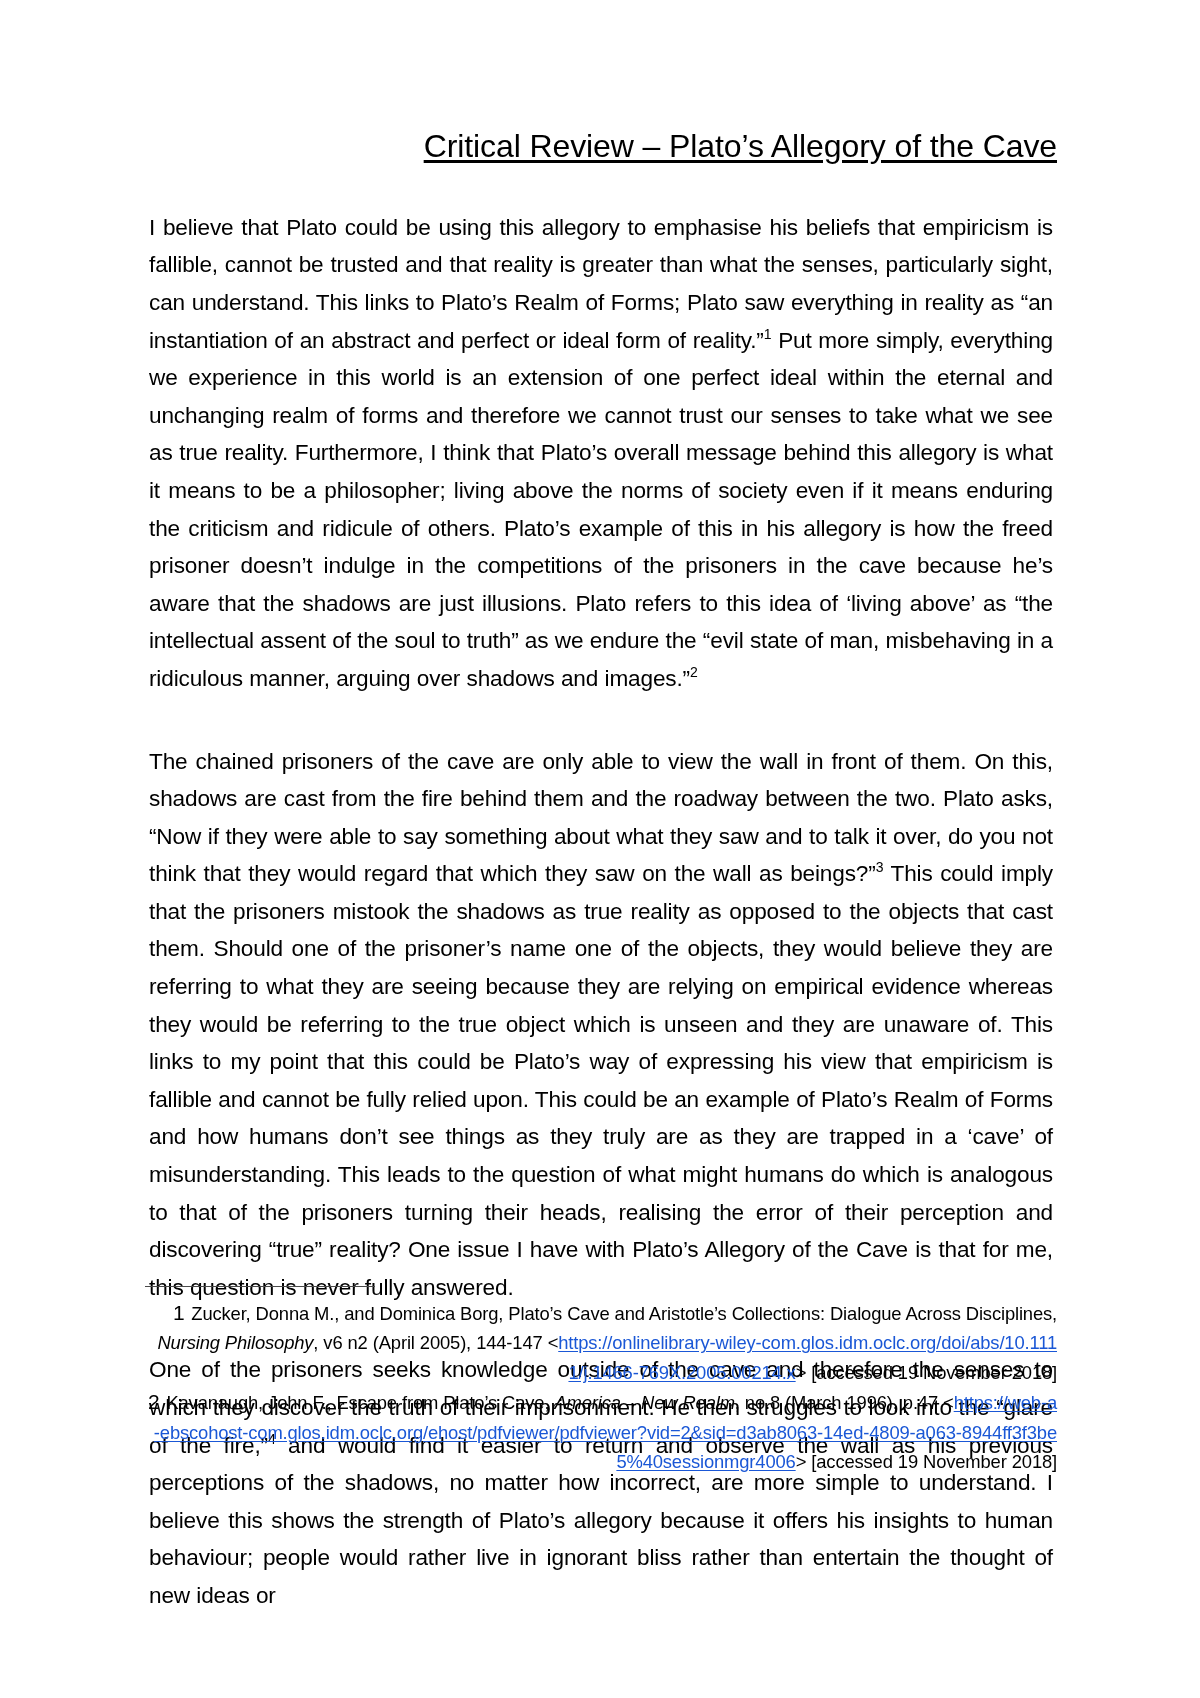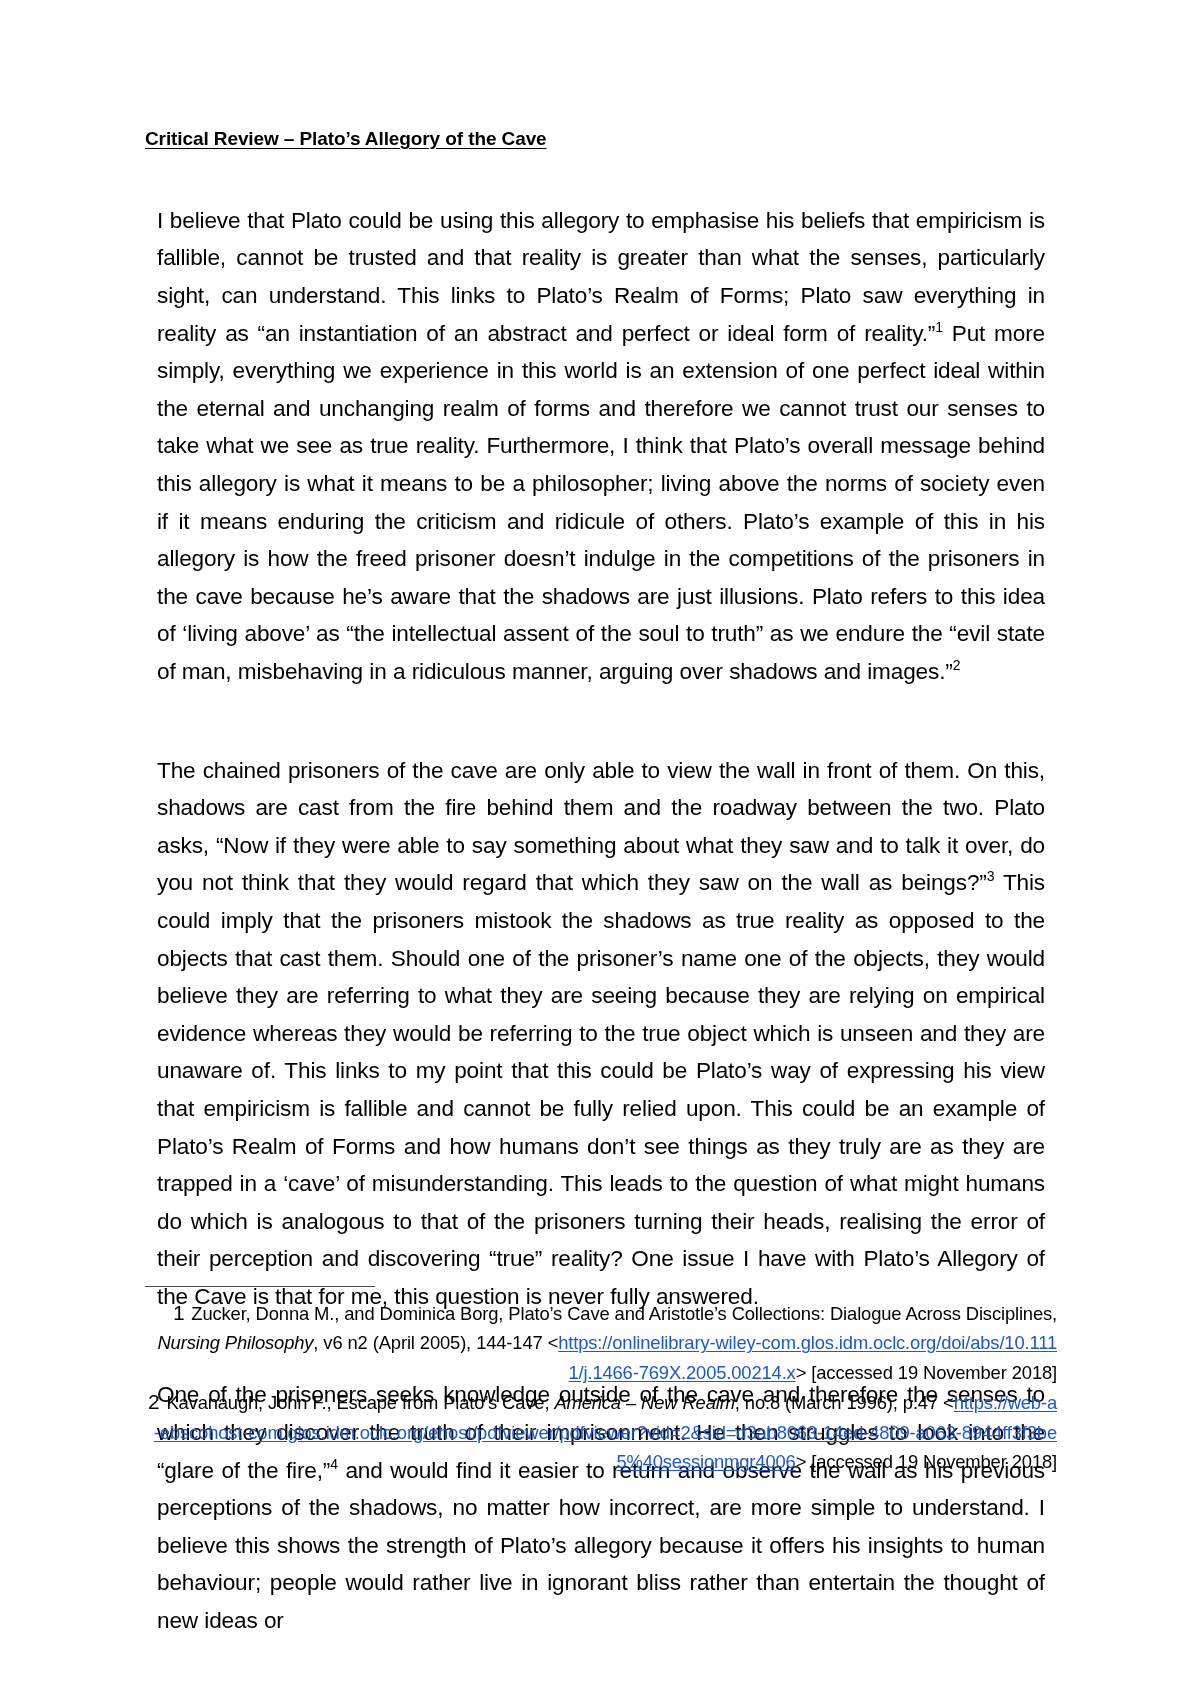--- a/index.html
+++ b/index.html
@@ -19,35 +19,35 @@
     box-sizing: border-box;
     overflow: hidden;
   }
   .content {
     position: absolute;
     left: 145px;
     top: 128px;
     width: 912px;
   }
   .doc-title {
-    text-align: left;
-    font-weight: bold;
-    font-size: 19px;
+    text-align: right;
+    font-weight: normal;
+    font-size: 32px;
     line-height: 1.15;
     text-decoration: underline;
     text-underline-offset: 3px;
     letter-spacing: -0.1px;
     margin: 0 0 8px 0;
   }
   .body-para {
     text-align: justify;
     text-justify: inter-word;
     font-size: 22.6px;
     line-height: 37.6px;
-    margin: 12px;
+    margin: 4px;
     letter-spacing: -0.15px;
     word-spacing: 0.2px;
     hyphens: none;
   }
   .para-gap {
     height: 37px;
   }
   .title-gap {
     height: 32px;
   }

